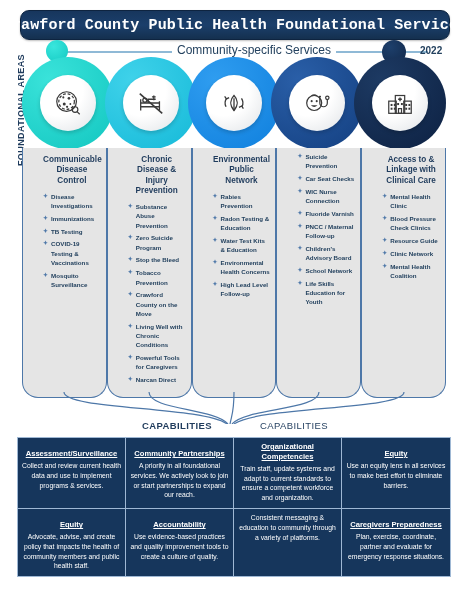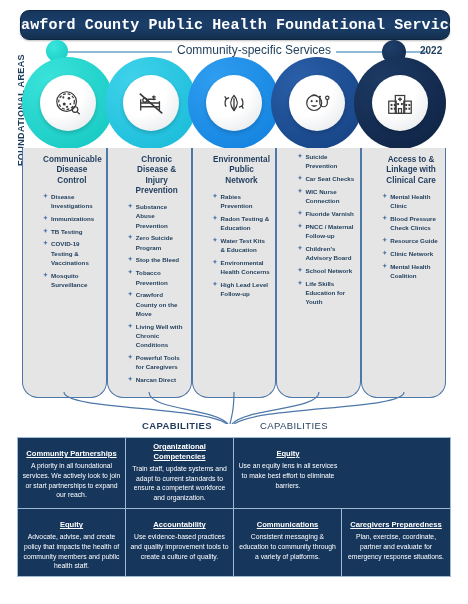--- a/index.html
+++ b/index.html
@@ -325,20 +325,24 @@
 
   <div class="fc-heading">
     <span class="fc-left">CAPABILITIES</span>
     <span class="fc-right">CAPABILITIES</span>
   </div>
 
   <div class="cap-table">
 
     <div class="cap-row first">
       <div class="cap-cell">
+        <div><span class="cap-head">Assessment/Surveillance</span></div>
+        <div class="cap-body">Collect and review current health data and use to implement programs &amp; services.</div>
+      </div>
+      <div class="cap-cell">
         <div><span class="cap-head">Community Partnerships</span></div>
         <div class="cap-body">A priority in all foundational services.  We actively look to join or start partnerships to expand our reach.</div>
       </div>
       <div class="cap-cell">
         <div><span class="cap-head">Organizational Competencies</span></div>
         <div class="cap-body">Train staff, update systems and adapt to current standards to ensure a competent workforce and organization.</div>
       </div>
       <div class="cap-cell">
         <div><span class="cap-head">Equity</span></div>
         <div class="cap-body">Use an equity lens in all services to make best effort to eliminate barriers.</div>
@@ -348,21 +352,20 @@
     <div class="cap-row second">
       <div class="cap-cell">
         <div><span class="cap-head">Equity</span></div>
         <div class="cap-body">Advocate, advise, and create policy that impacts the health of community members and public health staff.</div>
       </div>
       <div class="cap-cell">
         <div><span class="cap-head">Accountability</span></div>
         <div class="cap-body">Use evidence-based practices and quality improvement tools to create a culture of quality.</div>
       </div>
       <div class="cap-cell">
-        <div><span class="cap-head">Communications</span></div>
         <div class="cap-body">Consistent messaging &amp; education to community through a variety of platforms.</div>
       </div>
       <div class="cap-cell">
         <div><span class="cap-head">Caregivers Preparedness</span></div>
         <div class="cap-body">Plan, exercise, coordinate, partner and evaluate for emergency response situations.</div>
       </div>
     </div>
 
   </div>
 

